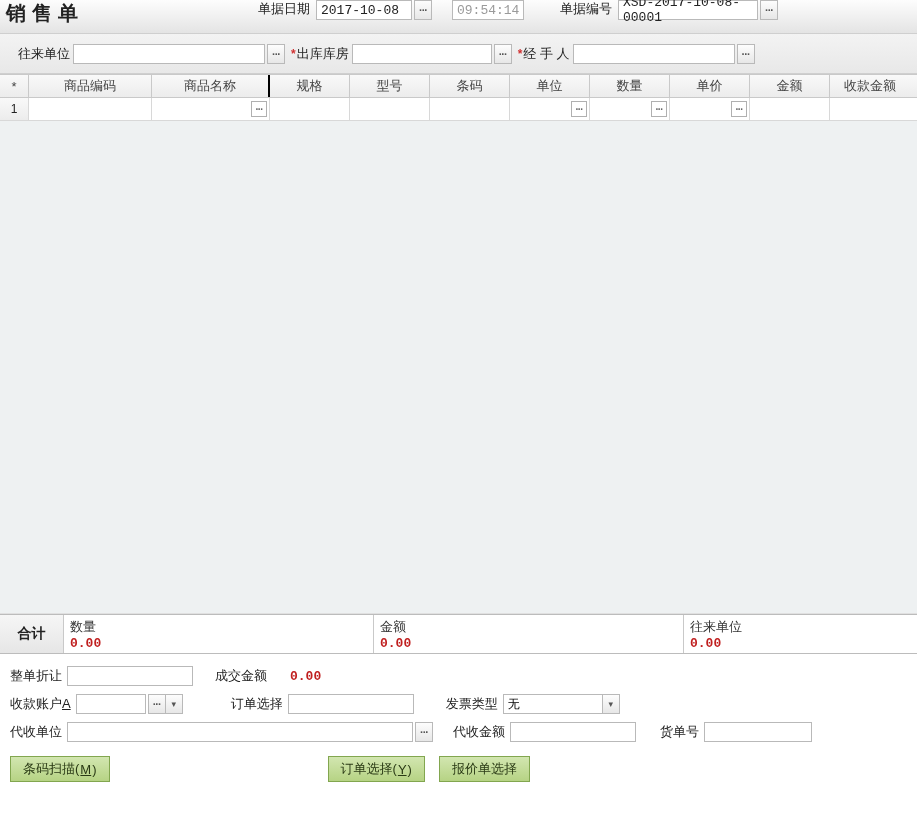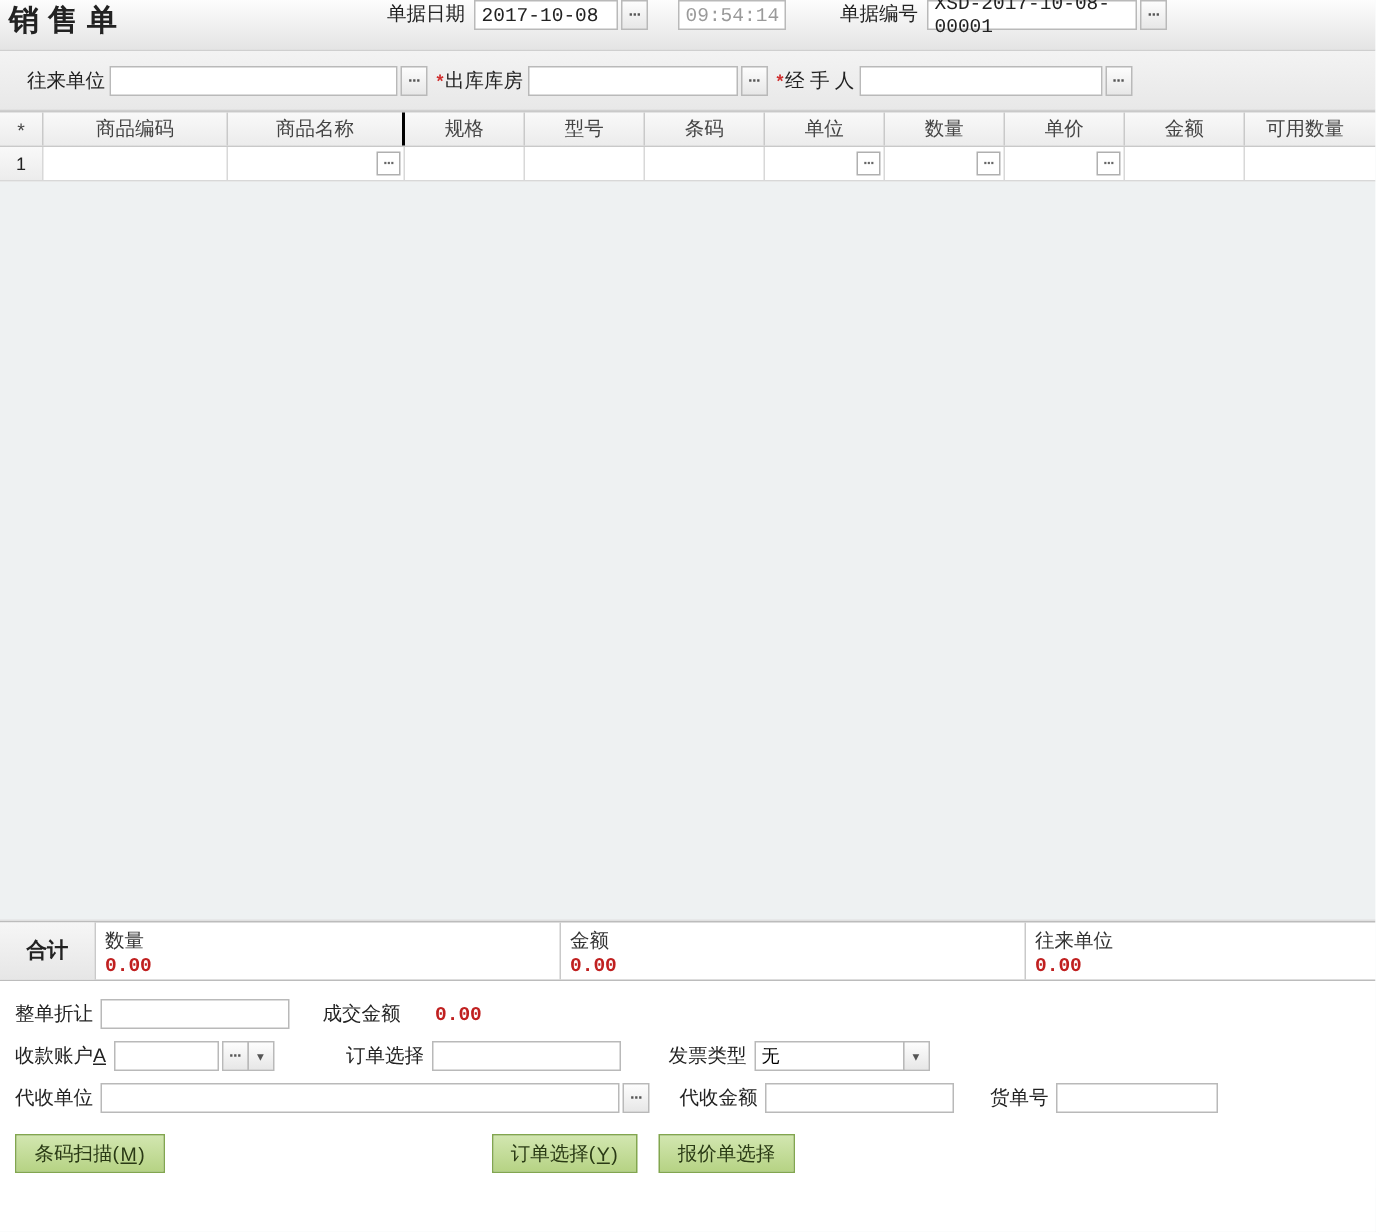--- a/index.html
+++ b/index.html
@@ -137,21 +137,21 @@
     <div class="gh-cell c-idx">*</div>
     <div class="gh-cell c-code">商品编码</div>
     <div class="gh-cell c-name hl">商品名称</div>
     <div class="gh-cell c-spec">规格</div>
     <div class="gh-cell c-model">型号</div>
     <div class="gh-cell c-bar">条码</div>
     <div class="gh-cell c-unit">单位</div>
     <div class="gh-cell c-qty">数量</div>
     <div class="gh-cell c-price">单价</div>
     <div class="gh-cell c-amt">金额</div>
-    <div class="gh-cell c-avail" style="border-right:none;">可用数量</div>
+    <div class="gh-cell c-avail" style="border-right:none;">收款金额</div>
   </div>
 
   <div class="grid-body">
     <div class="grow">
       <div class="gcell c-idx" style="background:linear-gradient(#f9f9f9,#ececec);">1</div>
       <div class="gcell c-code"></div>
       <div class="gcell c-name">
         <span class="mini-ell">···</span>
       </div>
       <div class="gcell c-spec"></div>

